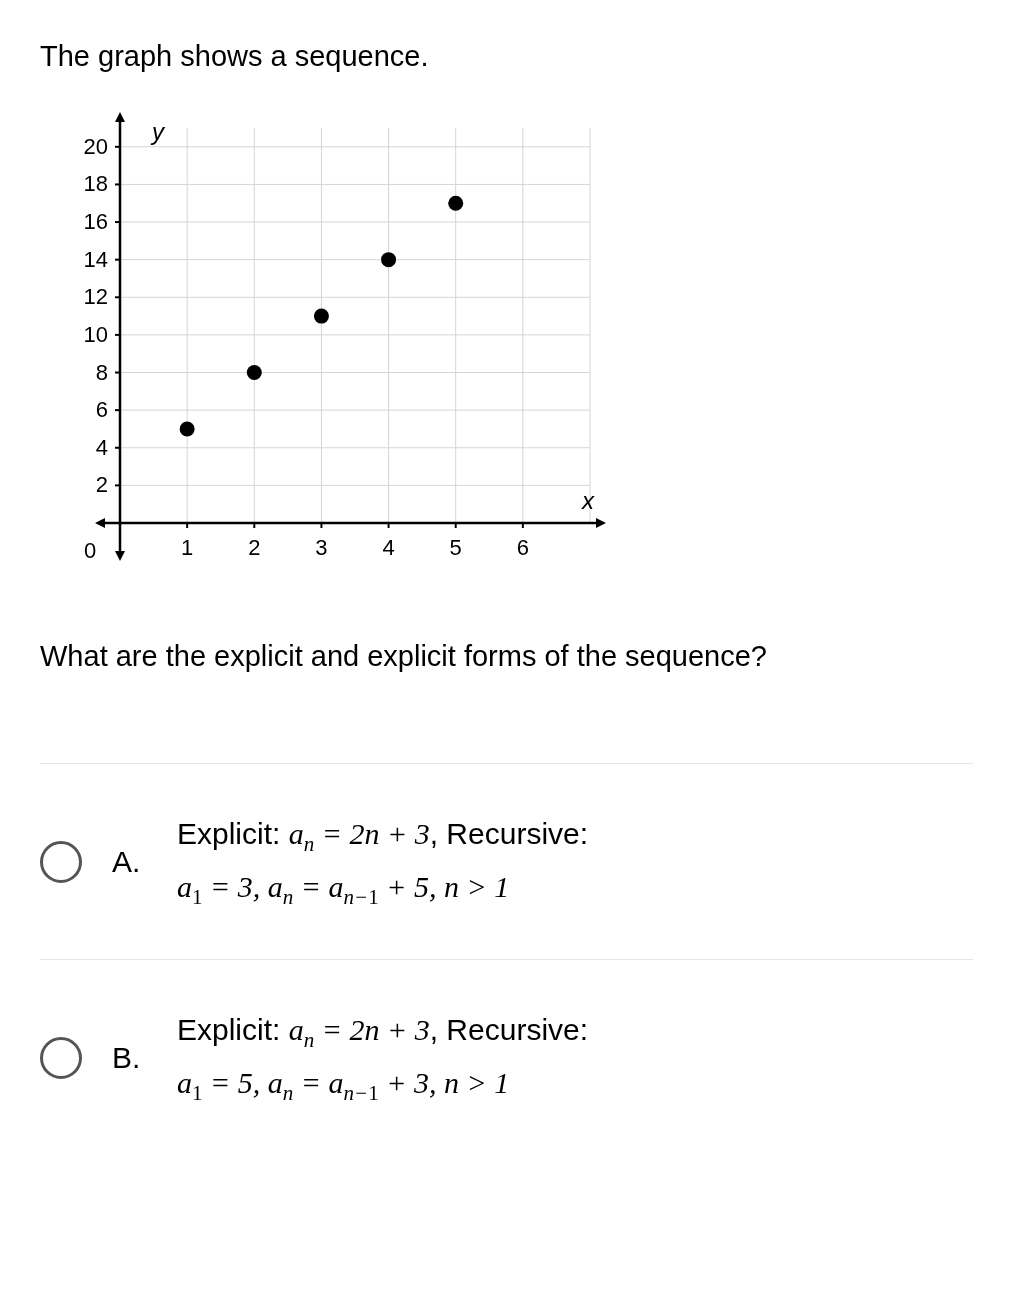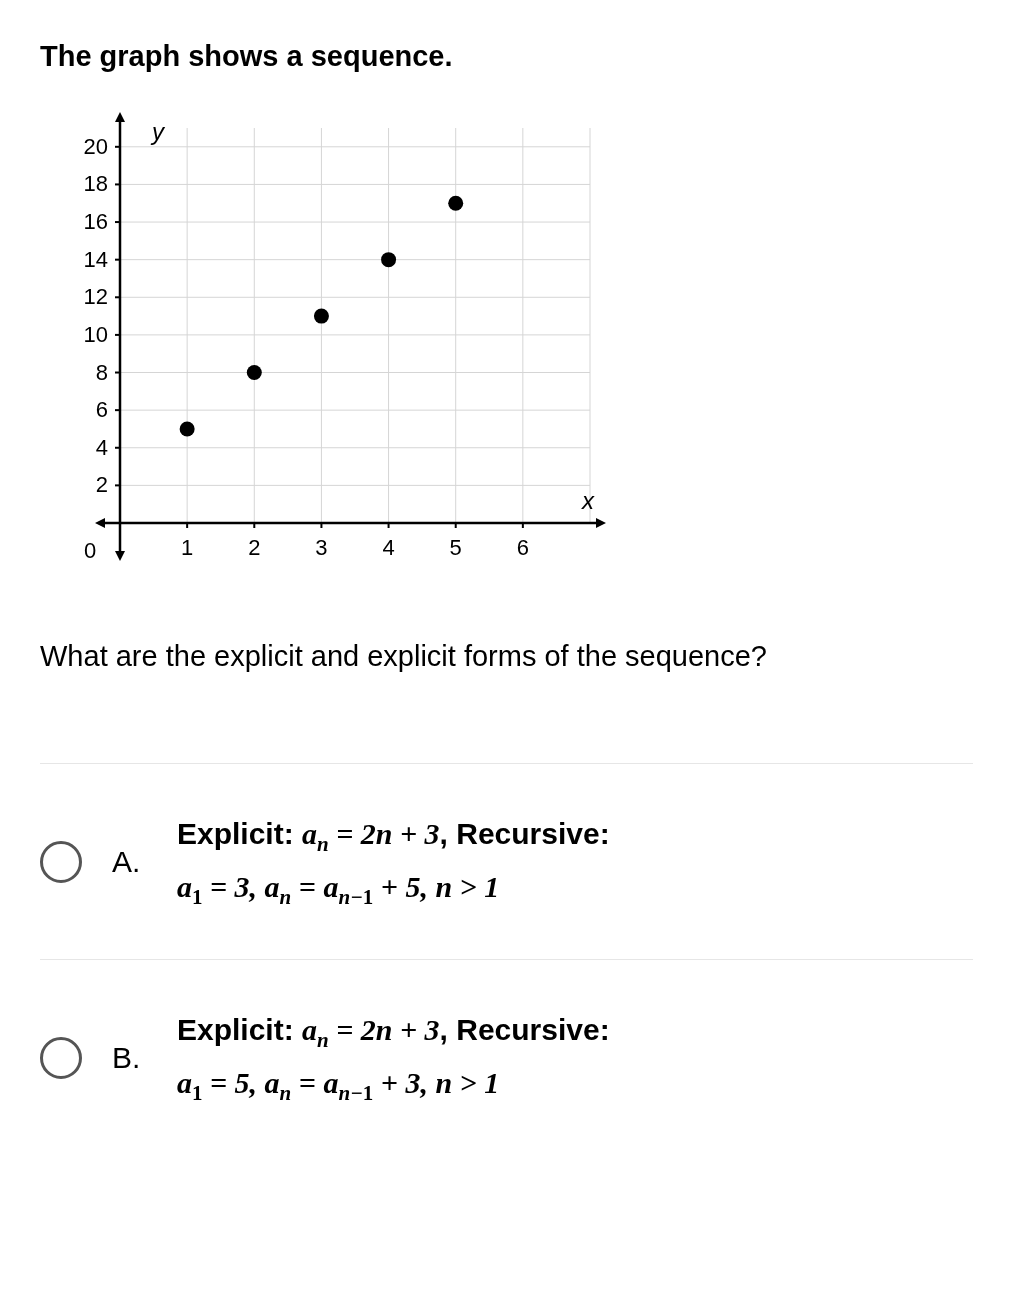--- a/index.html
+++ b/index.html
@@ -7,21 +7,20 @@
     padding: 40px;
     font-family: Arial, Helvetica, sans-serif;
     background: #ffffff;
     color: #000000;
     font-size: 28px;
     width: 933px;
   }
   .question-intro {
     font-size: 29px;
     margin-bottom: 30px;
-    font-weight: bold;
   }
   .chart-wrap {
     margin-left: 10px;
     margin-bottom: 50px;
   }
   .question-prompt {
     font-size: 29px;
     margin-bottom: 90px;
   }
   .options {
@@ -47,21 +46,20 @@
   }
   .opt-letter {
     font-size: 30px;
     flex: 0 0 auto;
     width: 35px;
   }
   .opt-body {
     font-size: 30px;
     line-height: 1.65;
     font-family: 'Times New Roman', Times, serif;
-    font-weight: bold;
   }
   .opt-body .label-word {
     font-family: Arial, Helvetica, sans-serif;
   }
   .mi { font-style: italic; }
   .sub { font-size: 0.7em; vertical-align: sub; font-style: italic; }
   .subn { font-size: 0.7em; vertical-align: sub; font-style: normal; }
   svg text { font-family: Arial, Helvetica, sans-serif; }
 </style>
 </head>

